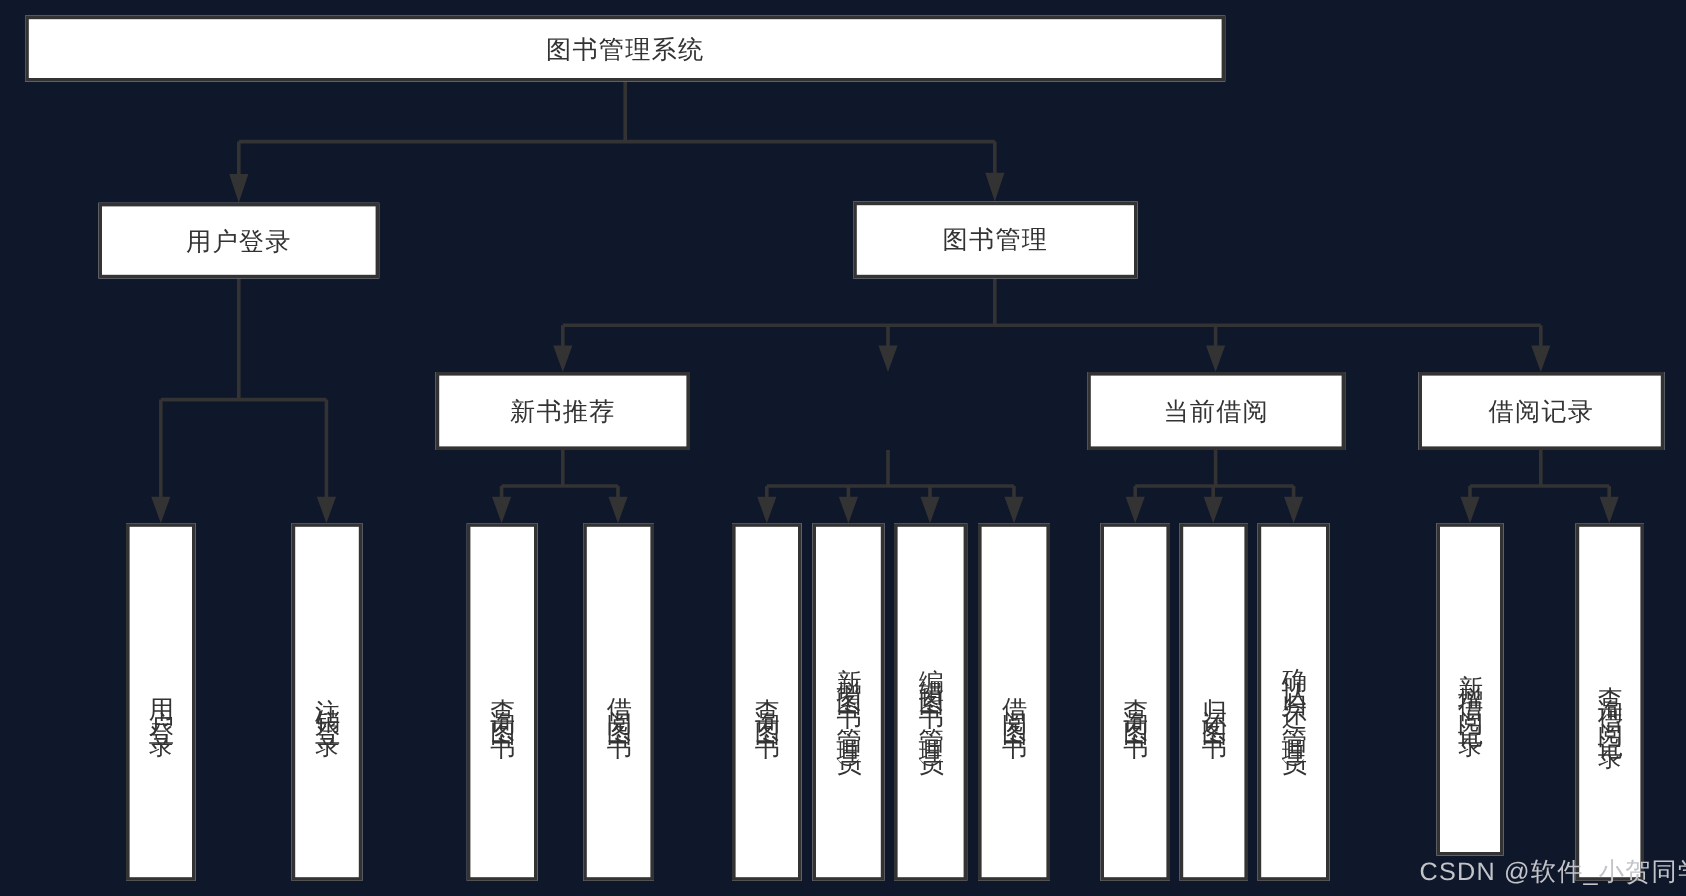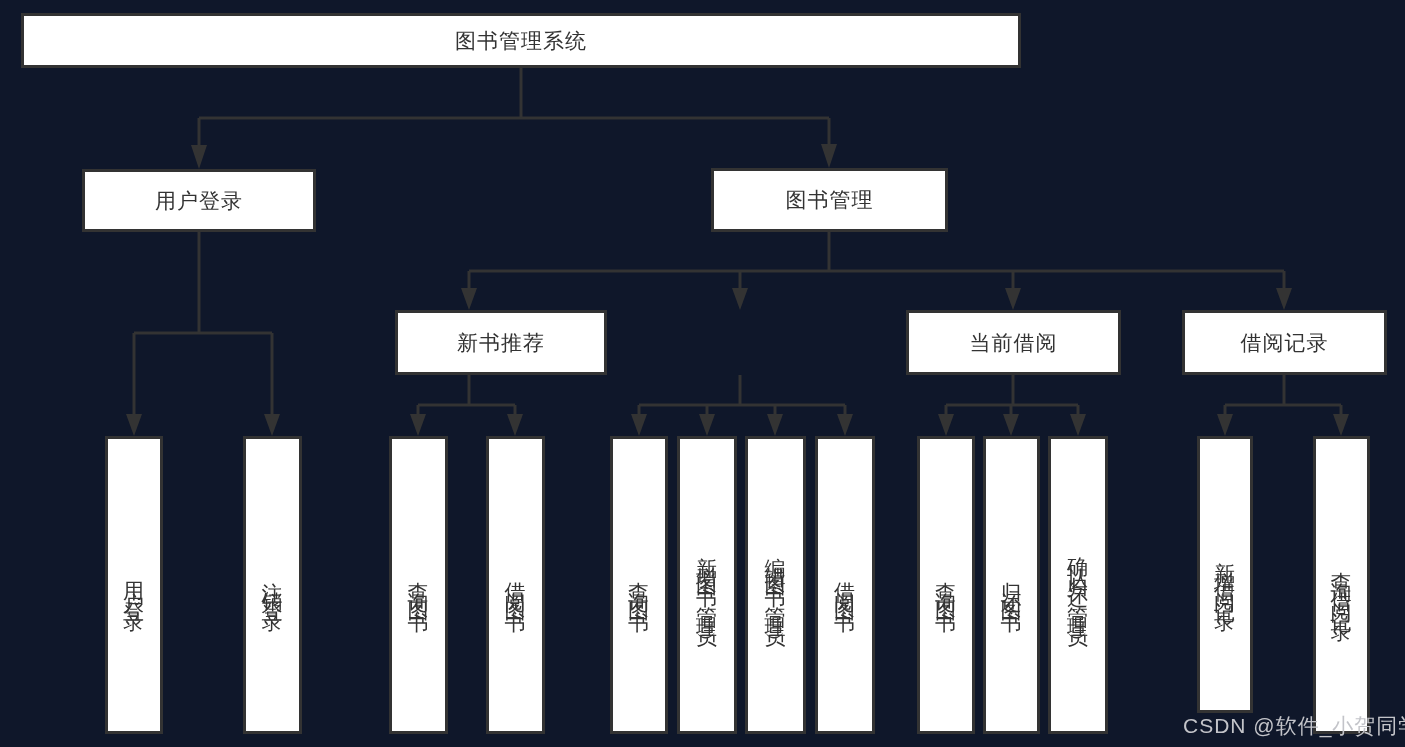--- a/index.html
+++ b/index.html
@@ -70,21 +70,21 @@
     <span>图书管理系统</span>
   </div>
 
   <div class="box hbox" style="left:82px; top:169px; width:234px; height:63px;">
     <span>用户登录</span>
   </div>
   <div class="box hbox" style="left:711px; top:168px; width:237px; height:64px;">
     <span>图书管理</span>
   </div>
 
-  <div class="box hbox" style="left:363px; top:310px; width:212px; height:65px;margin-left:32px;">
+  <div class="box hbox" style="left:363px; top:310px; width:212px; height:65px;">
     <span>新书推荐</span>
   </div>
   <div class="box hbox" style="left:906px; top:310px; width:215px; height:65px;">
     <span>当前借阅</span>
   </div>
   <div class="box hbox" style="left:1182px; top:310px; width:205px; height:65px;">
     <span>借阅记录</span>
   </div>
 
   <div class="box vbox" style="left:105px; top:436px; width:58px; height:298px;">

